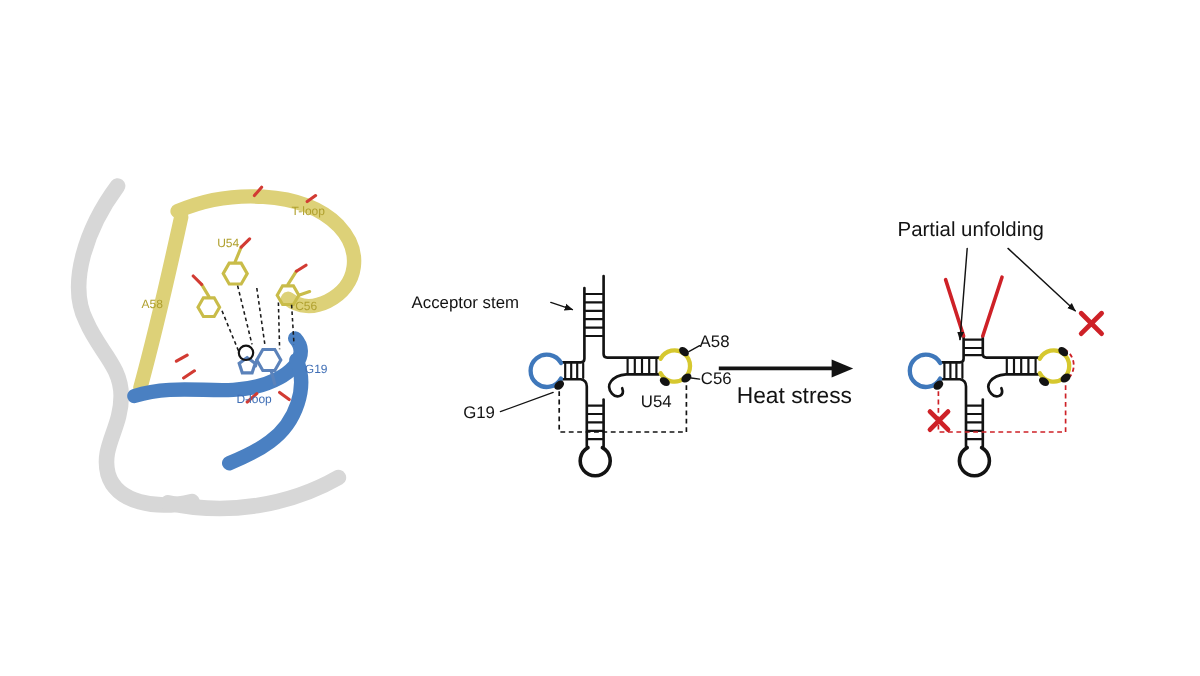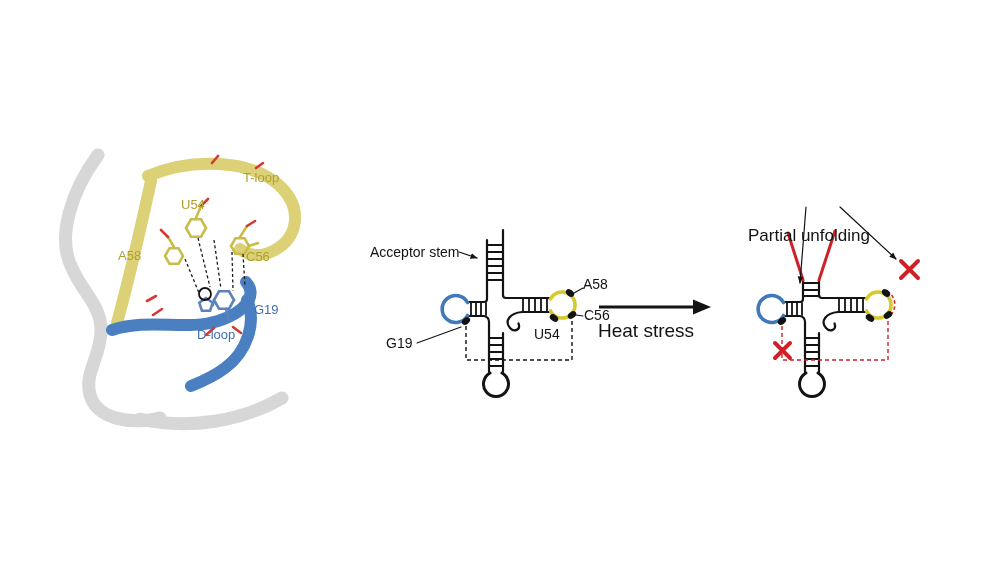--- a/index.html
+++ b/index.html
@@ -8,24 +8,24 @@
     background:#ffffff;
     font-family:"Liberation Sans","DejaVu Sans",sans-serif;
     position:relative;
     overflow:hidden;
   }
   .canvas { position:absolute; left:0; top:0; width:1000px; height:563px; }
   .lbl { position:absolute; white-space:nowrap; color:#131313; line-height:1.1; }
   .lbl-yellow { color:#b0a02e; }
   .lbl-blue   { color:#3f6eb5; }
   .fs14 { font-size:14px; }
-  .fs15 { font-size:13px; }
-  .fs17 { font-size:17px;margin-top:44px; }
+  .fs15 { font-size:10px; }
+  .fs17 { font-size:17px; }
   .fs19 { font-size:19px; }
-  .tc { text-align:left; }
+  .tc { text-align:right; }
 </style>
 </head>
 <body>
 
 <svg class="canvas" viewBox="0 0 1000 563">
   <defs>
     <marker id="ah-small" viewBox="0 0 10 10" refX="9" refY="5" markerWidth="6" markerHeight="6" orient="auto-start-reverse">
       <path d="M0 1 L10 5 L0 9 z" fill="#131313"></path>
     </marker>
   </defs>
@@ -128,20 +128,20 @@
   </g>
 </svg>
 
 <div class="lbl lbl-yellow fs15" style="left:243px; top:171px">T-loop</div>
 <div class="lbl lbl-yellow fs15" style="left:181px; top:198px">U54</div>
 <div class="lbl lbl-yellow fs15" style="left:118px; top:249px">A58</div>
 <div class="lbl lbl-yellow fs15" style="left:246px; top:250px">C56</div>
 <div class="lbl lbl-blue fs15" style="left:254px; top:303px">G19</div>
 <div class="lbl lbl-blue fs15" style="left:197px; top:328px">D-loop</div>
 
-<div class="lbl fs14" style="left:370px; top:245px">Acceptor stem</div>
+<div class="lbl fs14" style="left:343px; top:245px">Acceptor stem</div>
 <div class="lbl fs14" style="left:386px; top:336px">G19</div>
 <div class="lbl fs14" style="left:583px; top:277px">A58</div>
 <div class="lbl fs14" style="left:584px; top:308px">C56</div>
 <div class="lbl fs14" style="left:534px; top:327px">U54</div>
 
 <div class="lbl fs19 tc" style="left:598px; top:321px; width:112px">Heat stress</div>
 <div class="lbl fs17" style="left:748px; top:183px">Partial unfolding</div>
 
 </body></html>

